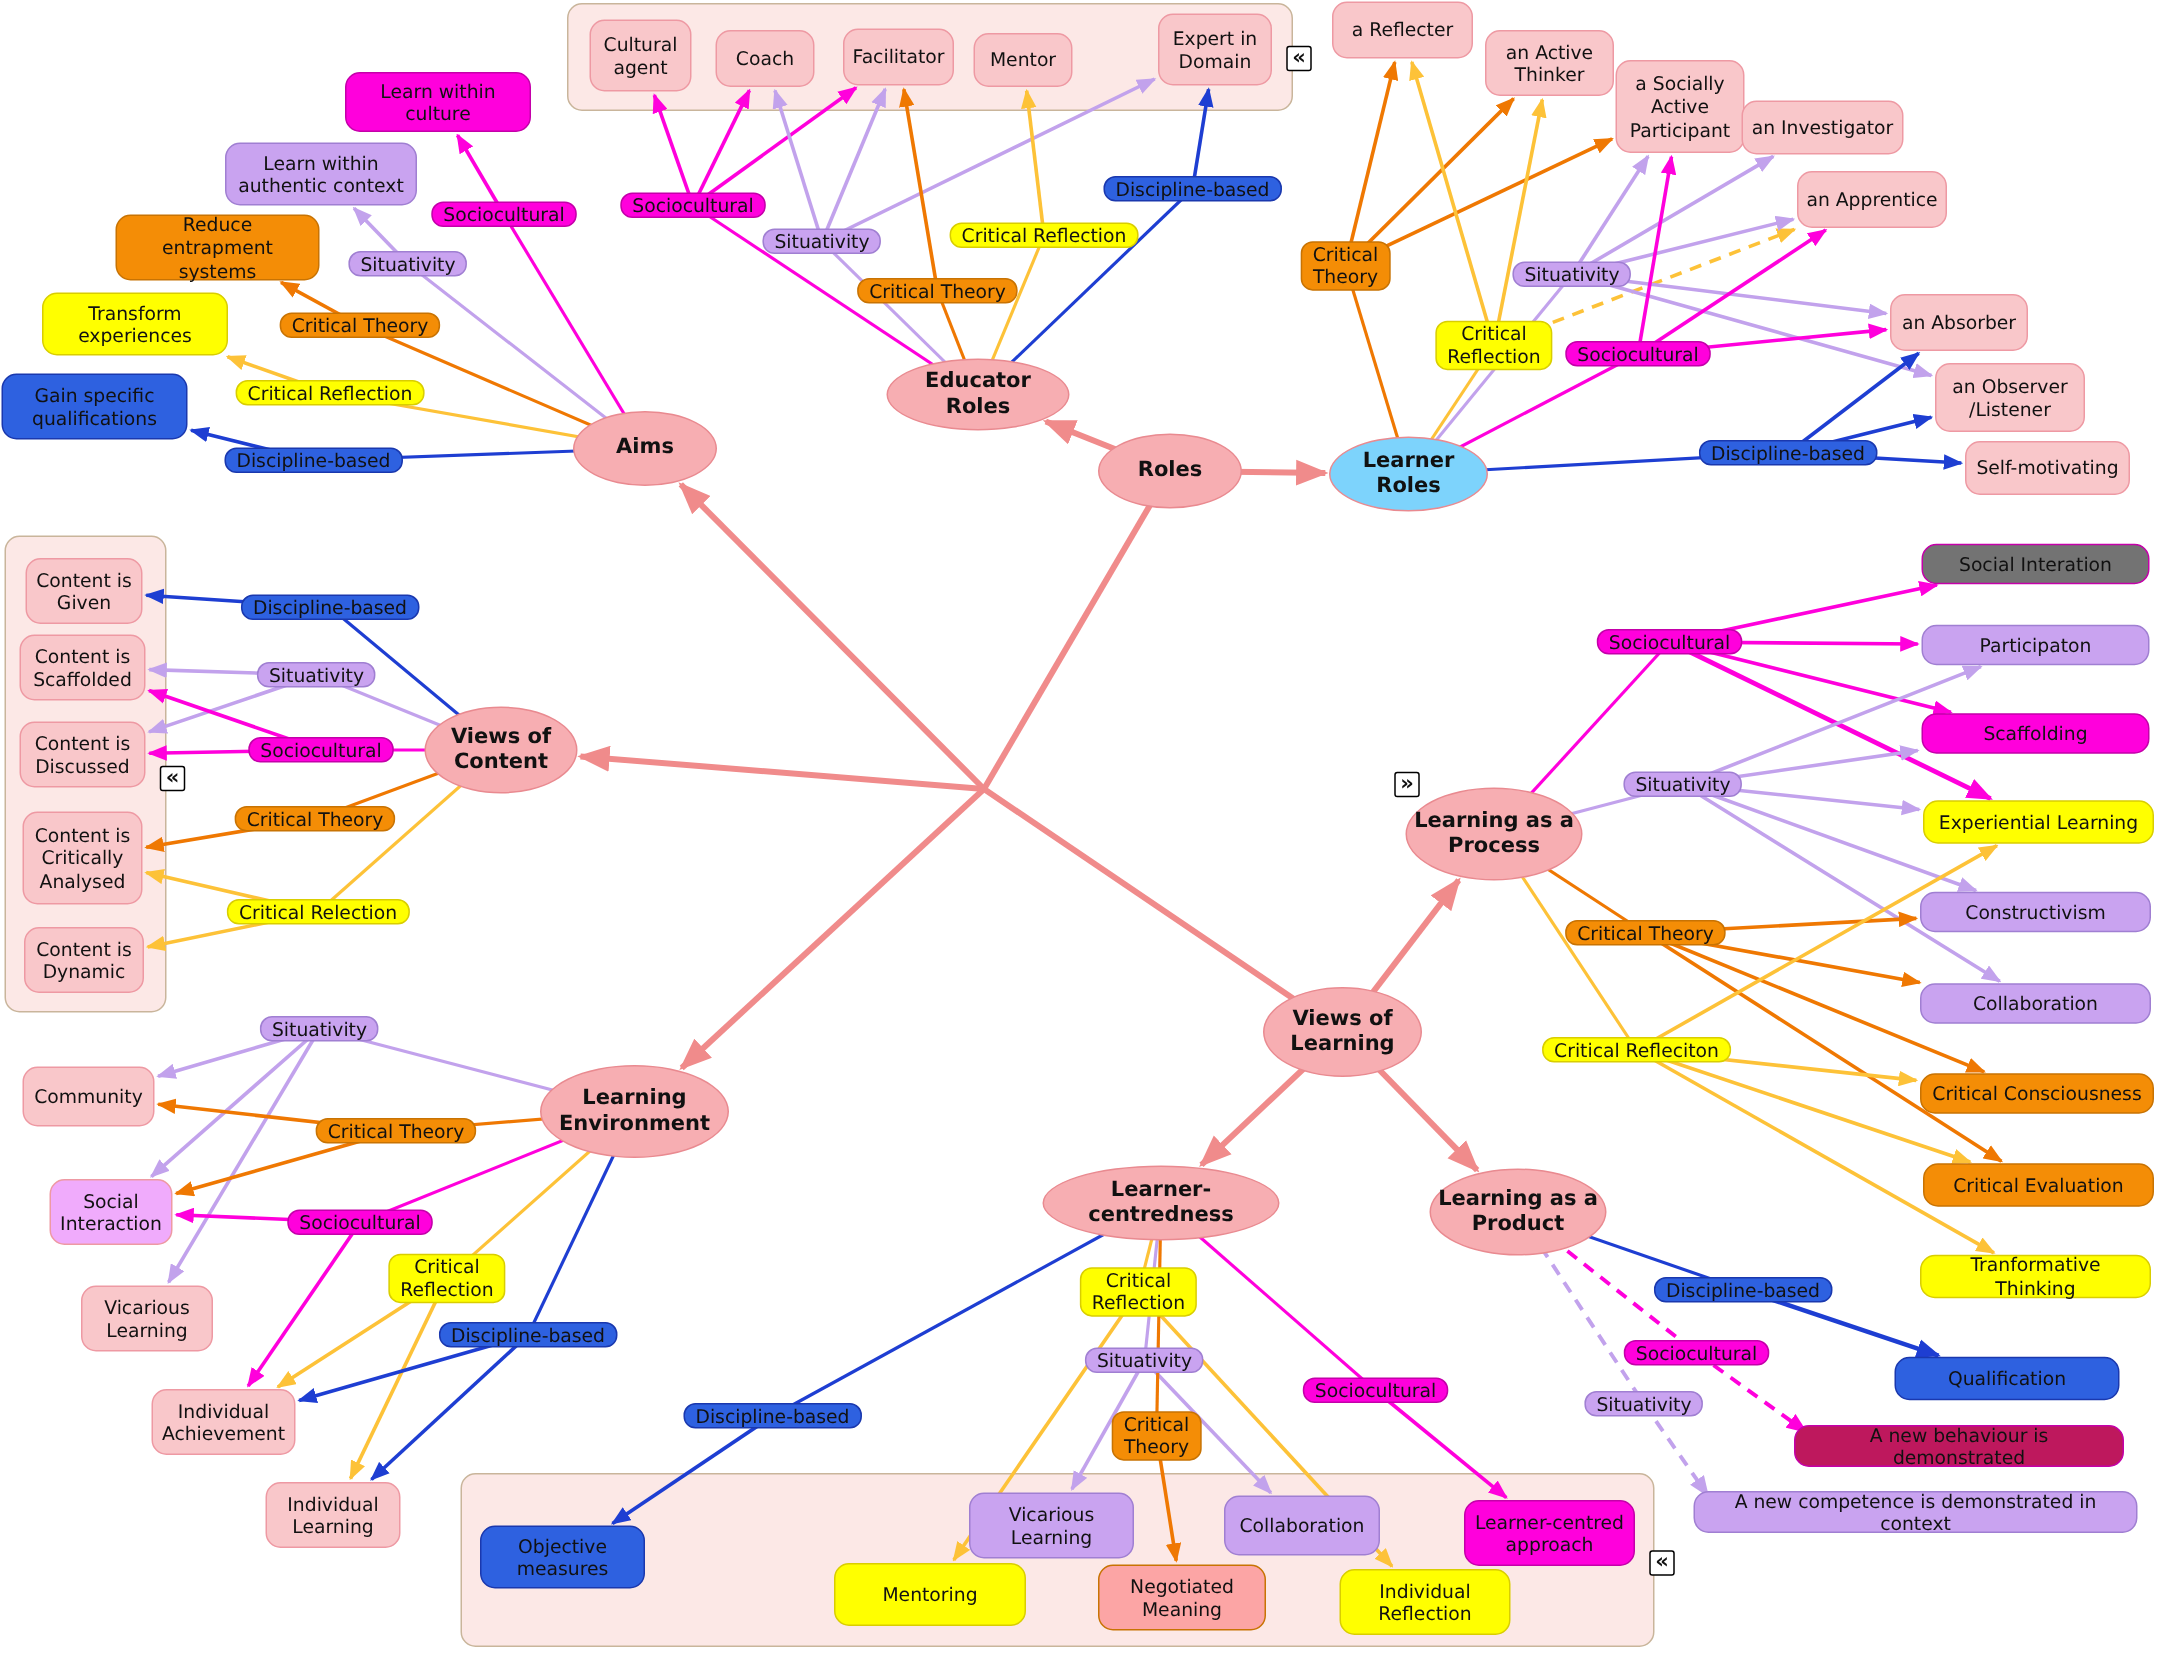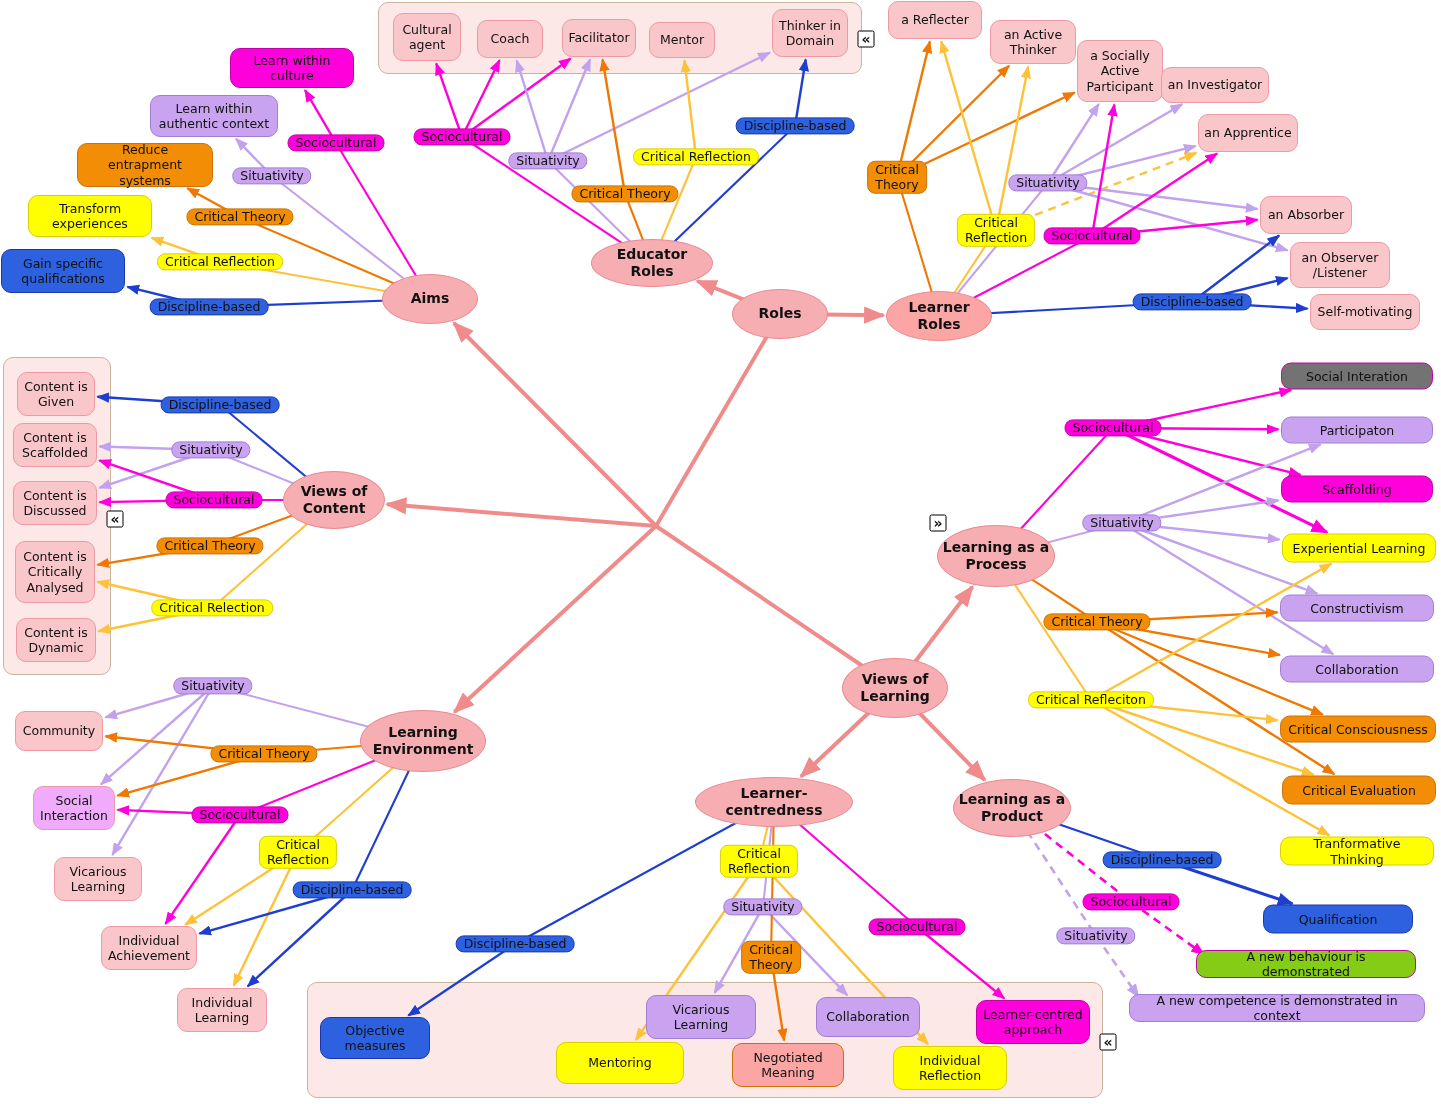--- a/index.html
+++ b/index.html
@@ -180,21 +180,21 @@
       <line x1="1162" y1="860" x2="1292.3754047026118" y2="903.705391349171" stroke="#1e3ed2" stroke-width="3" marker-end="url(#arrow-blue)"></line>
       <line x1="1012" y1="808" x2="1131" y2="902" stroke="#ff00dc" stroke-width="2.6" stroke-dasharray="8 6"></line>
       <line x1="1131" y1="902" x2="1203.9711641463712" y2="954.5392381853873" stroke="#ff00dc" stroke-width="2.6" stroke-dasharray="8 6" marker-end="url(#arrow-magenta)"></line>
       <line x1="1012" y1="808" x2="1096" y2="936" stroke="#c2a2ec" stroke-width="2.6" stroke-dasharray="8 6"></line>
       <line x1="1096" y1="936" x2="1138.5685284065178" y2="996.9503929456959" stroke="#c2a2ec" stroke-width="2.6" stroke-dasharray="8 6" marker-end="url(#arrow-lilac)"></line>
     </svg>
   <div id="node-layer">
       <div class="node t-ellipse" style="left: 430px; top: 299px; width: 96px; height: 50px; background: rgb(247, 174, 178); border-color: rgb(233, 138, 144);">Aims</div>
       <div class="node t-ellipse" style="left: 652px; top: 263px; width: 122px; height: 48px; background: rgb(247, 174, 178); border-color: rgb(233, 138, 144);">Educator Roles</div>
       <div class="node t-ellipse" style="left: 780px; top: 314px; width: 96px; height: 50px; background: rgb(247, 174, 178); border-color: rgb(233, 138, 144);">Roles</div>
-      <div class="node t-ellipse" style="left: 939px; top: 316px; width: 106px; height: 50px; background: #fca5a5; border-color: rgb(233, 138, 144);">Learner Roles</div>
+      <div class="node t-ellipse" style="left: 939px; top: 316px; width: 106px; height: 50px; background: #7dd3fc; border-color: rgb(233, 138, 144);">Learner Roles</div>
       <div class="node t-ellipse" style="left: 334px; top: 500px; width: 102px; height: 58px; background: rgb(247, 174, 178); border-color: rgb(233, 138, 144);">Views of
 Content</div>
       <div class="node t-ellipse" style="left: 423px; top: 741px; width: 126px; height: 62px; background: rgb(247, 174, 178); border-color: rgb(233, 138, 144);">Learning
 Environment</div>
       <div class="node t-ellipse" style="left: 895px; top: 688px; width: 106px; height: 60px; background: rgb(247, 174, 178); border-color: rgb(233, 138, 144);">Views of
 Learning</div>
       <div class="node t-ellipse" style="left: 774px; top: 802px; width: 158px; height: 50px; background: rgb(247, 174, 178); border-color: rgb(233, 138, 144);">Learner-centredness</div>
       <div class="node t-ellipse" style="left: 996px; top: 556px; width: 118px; height: 62px; background: rgb(247, 174, 178); border-color: rgb(233, 138, 144);">Learning as a
 Process</div>
       <div class="node t-ellipse" style="left: 1012px; top: 808px; width: 118px; height: 58px; background: rgb(247, 174, 178); border-color: rgb(233, 138, 144);">Learning as a
@@ -207,21 +207,21 @@
 systems</div>
       <div class="node t-box" style="left: 90px; top: 216px; width: 124px; height: 42px; background: rgb(255, 255, 0); border-color: rgb(217, 206, 0);">Transform
 experiences</div>
       <div class="node t-box" style="left: 63px; top: 271px; width: 124px; height: 44px; background: rgb(46, 97, 224); border-color: rgb(26, 56, 174);">Gain specific
 qualifications</div>
       <div class="node t-box" style="left: 427px; top: 37px; width: 68px; height: 48px; background: rgb(249, 199, 202); border-color: rgb(238, 153, 163);">Cultural
 agent</div>
       <div class="node t-box" style="left: 510px; top: 39px; width: 66px; height: 38px; background: rgb(249, 199, 202); border-color: rgb(238, 153, 163);">Coach</div>
       <div class="node t-box" style="left: 599px; top: 38px; width: 74px; height: 38px; background: rgb(249, 199, 202); border-color: rgb(238, 153, 163);">Facilitator</div>
       <div class="node t-box" style="left: 682px; top: 40px; width: 66px; height: 36px; background: rgb(249, 199, 202); border-color: rgb(238, 153, 163);">Mentor</div>
-      <div class="node t-box" style="left: 810px; top: 33px; width: 76px; height: 48px; background: rgb(249, 199, 202); border-color: rgb(238, 153, 163);">Thinker in
+      <div class="node t-box" style="left: 810px; top: 33px; width: 76px; height: 48px; background: rgb(249, 199, 202); border-color: rgb(238, 153, 163);">Expert in
 Domain</div>
       <div class="node t-box" style="left: 935px; top: 20px; width: 94px; height: 38px; background: rgb(249, 199, 202); border-color: rgb(238, 153, 163);">a Reflecter</div>
       <div class="node t-box" style="left: 1033px; top: 42px; width: 86px; height: 44px; background: rgb(249, 199, 202); border-color: rgb(238, 153, 163);">an Active
 Thinker</div>
       <div class="node t-box" style="left: 1120px; top: 71px; width: 86px; height: 62px; background: rgb(249, 199, 202); border-color: rgb(238, 153, 163);">a Socially
 Active
 Participant</div>
       <div class="node t-box" style="left: 1215px; top: 85px; width: 108px; height: 36px; background: rgb(249, 199, 202); border-color: rgb(238, 153, 163);">an Investigator</div>
       <div class="node t-box" style="left: 1248px; top: 133px; width: 100px; height: 38px; background: rgb(249, 199, 202); border-color: rgb(238, 153, 163);">an Apprentice</div>
       <div class="node t-box" style="left: 1306px; top: 215px; width: 92px; height: 38px; background: rgb(249, 199, 202); border-color: rgb(238, 153, 163);">an Absorber</div>
@@ -263,21 +263,21 @@
       <div class="node t-box" style="left: 1357px; top: 376px; width: 152px; height: 27px; background: #737373; border-color: rgb(196, 0, 169);">Social Interation</div>
       <div class="node t-box" style="left: 1357px; top: 430px; width: 152px; height: 27px; background: rgb(201, 163, 240); border-color: rgb(160, 127, 210);">Participaton</div>
       <div class="node t-box" style="left: 1357px; top: 489px; width: 152px; height: 27px; background: rgb(255, 0, 220); border-color: rgb(196, 0, 169);">Scaffolding</div>
       <div class="node t-box" style="left: 1359px; top: 548px; width: 154px; height: 29px; background: rgb(255, 255, 0); border-color: rgb(217, 206, 0);">Experiential Learning</div>
       <div class="node t-box" style="left: 1357px; top: 608px; width: 154px; height: 27px; background: rgb(201, 163, 240); border-color: rgb(160, 127, 210);">Constructivism</div>
       <div class="node t-box" style="left: 1357px; top: 669px; width: 154px; height: 27px; background: rgb(201, 163, 240); border-color: rgb(160, 127, 210);">Collaboration</div>
       <div class="node t-box" style="left: 1358px; top: 729px; width: 156px; height: 27px; background: rgb(244, 141, 6); border-color: rgb(200, 115, 3);">Critical Consciousness</div>
       <div class="node t-box" style="left: 1359px; top: 790px; width: 154px; height: 29px; background: rgb(244, 141, 6); border-color: rgb(200, 115, 3); text-align: right;">Critical Evaluation</div>
       <div class="node t-box" style="left: 1357px; top: 851px; width: 154px; height: 29px; background: rgb(255, 255, 0); border-color: rgb(217, 206, 0);">Tranformative Thinking</div>
       <div class="node t-box" style="left: 1338px; top: 919px; width: 150px; height: 29px; background: rgb(46, 97, 224); border-color: rgb(26, 56, 174);">Qualification</div>
-      <div class="node t-box" style="left: 1306px; top: 964px; width: 220px; height: 28px; background: #84cc16; border-color: rgb(196, 0, 169);">A new behaviour is demonstrated</div>
+      <div class="node t-box" style="left: 1306px; top: 964px; width: 220px; height: 28px; background: #be185d; border-color: rgb(196, 0, 169);">A new behaviour is demonstrated</div>
       <div class="node t-box" style="left: 1277px; top: 1008px; width: 296px; height: 28px; background: rgb(201, 163, 240); border-color: rgb(160, 127, 210);">A new competence is demonstrated in context</div>
       <div class="node t-label" style="left: 336px; top: 143px; background: rgb(255, 0, 220); border-color: rgb(196, 0, 169);">Sociocultural</div>
       <div class="node t-label" style="left: 272px; top: 176px; background: rgb(201, 163, 240); border-color: rgb(160, 127, 210);">Situativity</div>
       <div class="node t-label" style="left: 240px; top: 217px; background: rgb(244, 141, 6); border-color: rgb(200, 115, 3);">Critical Theory</div>
       <div class="node t-label" style="left: 220px; top: 262px; background: rgb(255, 255, 0); border-color: rgb(217, 206, 0);">Critical Reflection</div>
       <div class="node t-label" style="left: 209px; top: 307px; background: rgb(46, 97, 224); border-color: rgb(26, 56, 174);">Discipline-based</div>
       <div class="node t-label" style="left: 462px; top: 137px; background: rgb(255, 0, 220); border-color: rgb(196, 0, 169);">Sociocultural</div>
       <div class="node t-label" style="left: 548px; top: 161px; background: rgb(201, 163, 240); border-color: rgb(160, 127, 210);">Situativity</div>
       <div class="node t-label" style="left: 625px; top: 194px; background: rgb(244, 141, 6); border-color: rgb(200, 115, 3);">Critical Theory</div>
       <div class="node t-label" style="left: 696px; top: 157px; background: rgb(255, 255, 0); border-color: rgb(217, 206, 0);">Critical Reflection</div>

